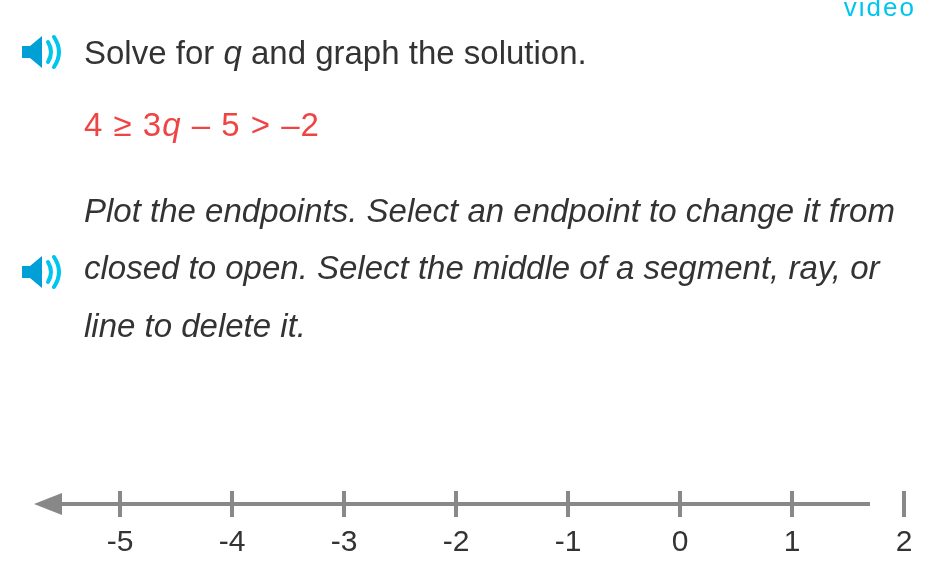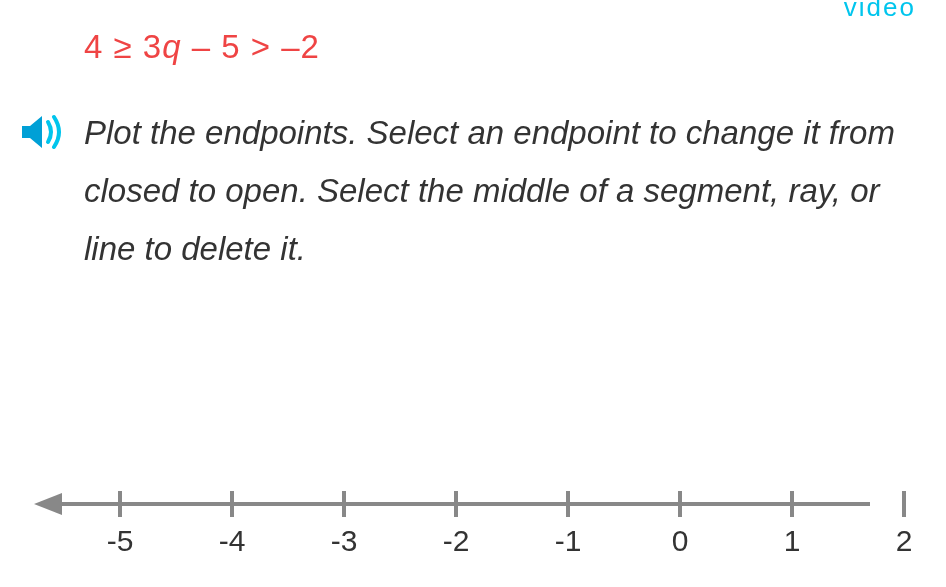--- a/index.html
+++ b/index.html
@@ -54,21 +54,21 @@
     .instructions {
       font-size: 33px;
       font-style: italic;
       color: #333333;
       line-height: 1.75;
       padding-left: 0;
       padding-right: 8px;
     }
     .instructions-wrapper {
       display: flex;
-      align-items: flex-start;
+      align-items: center;
     }
     .instructions-wrapper .speaker-icon {
       margin-top: 8px;
     }
     .numberline-wrap {
       position: absolute;
       bottom: 24px;
       left: 30px;
       right: 0;
     }
@@ -80,20 +80,32 @@
     .ge { font-family: Arial, sans-serif; }
   </style>
 </head>
 <body>
 
 <div class="video-link">
   <span>video</span>
 </div>
 
 <div class="content">
+  <div class="row">
+    <span class="speaker-icon">
+      <svg viewBox="0 0 46 40" width="46" height="40">
+        <path d="M 2 14 L 10 14 L 22 4 L 22 36 L 10 26 L 2 26 Z" fill="#00a0d6"></path>
+        <path d="M 28 10 Q 34 20 28 30" stroke="#00c5ed" stroke-width="4" fill="none" stroke-linecap="round"></path>
+        <path d="M 34 5 Q 44 20 34 35" stroke="#00c5ed" stroke-width="4" fill="none" stroke-linecap="round"></path>
+      </svg>
+    </span>
+    <div class="prompt">
+      <span>Solve for </span><span style="font-style:italic">q</span><span> and graph the solution.</span>
+    </div>
+  </div>
 
   <div class="inequality">
     <span>4</span>
     <span class="ge">≥</span>
     <span>3</span><span class="var">q</span>
     <span>–</span>
     <span>5</span>
     <span>&gt;</span>
     <span>–2</span>
   </div>

